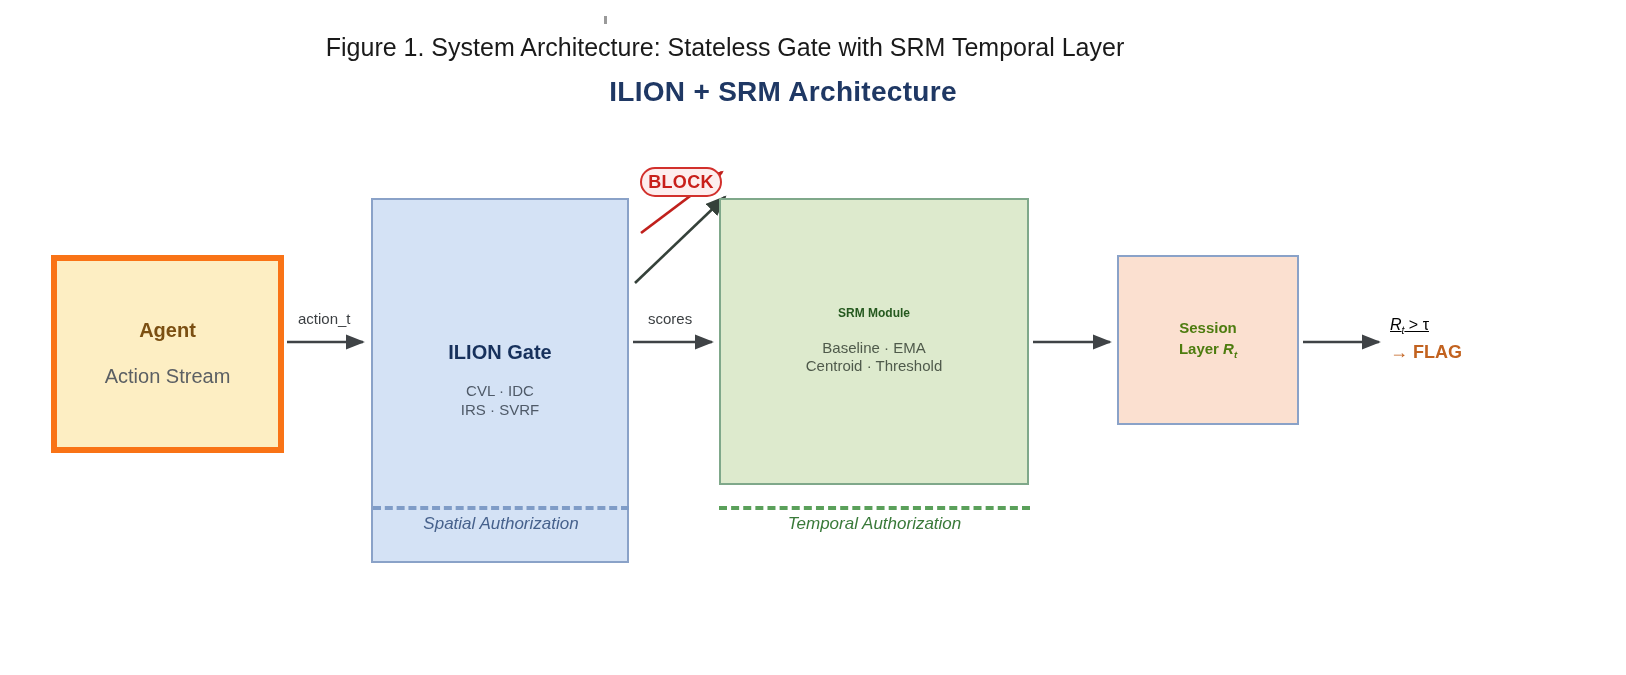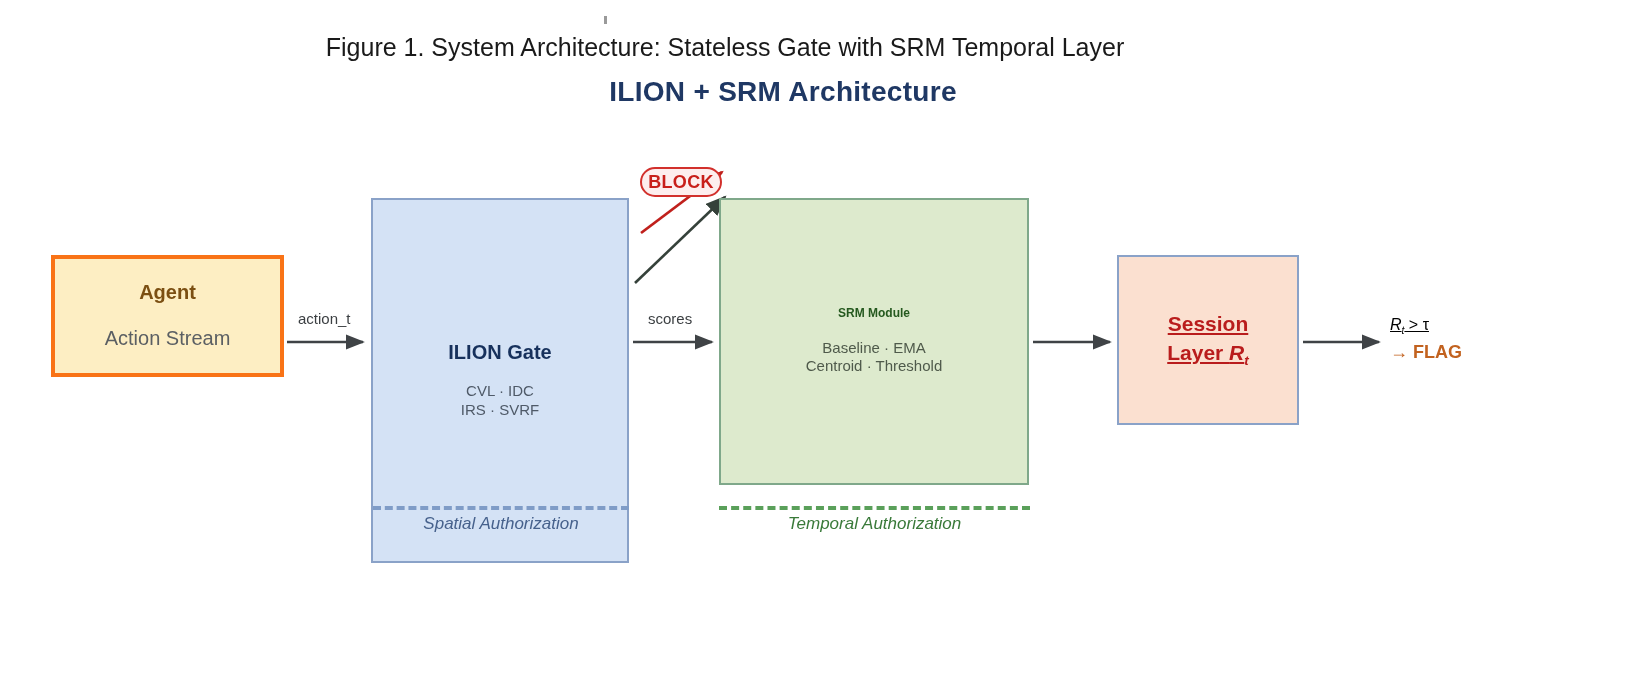--- a/index.html
+++ b/index.html
@@ -69,23 +69,23 @@
     line-height: 1.15;
   }
   .node .sub {
     font-size: 15px;
     color: #55595c;
     line-height: 1.25;
     margin-top: 14px;
   }
 
   #node-agent {
-    left: 51px;  top: 255px;  width: 233px;  height: 122px;
+    left: 51px;  top: 255px;  width: 233px;  height: 198px;
     background: #fdeec3;
-    border: 4px solid #f97316;
+    border: 6px solid #f97316;
   }
   #node-agent .title { font-size: 20px; color: #7b4f12; }
   #node-agent .sub   { font-size: 20px; color: #5b5f63; margin-top: 22px; }
 
   #node-ilion {
     left: 371px; top: 198px; width: 258px; height: 365px;
     background: #d4e2f5;
     border: 2px solid #8aa2c8;
   }
   #node-ilion .title { font-size: 20px; color: #17315c; }
@@ -97,21 +97,21 @@
     border: 2px solid #7fa88a;
   }
   #node-srm .title { font-size: 12px; color: #25591f; }
   #node-srm .sub   { font-size: 15px; color: #4f5a4b; margin-top: 18px; }
 
   #node-session {
     left: 1117px; top: 255px; width: 182px; height: 170px;
     background: #fbe0d0;
     border: 2px solid #8aa2c8;
   }
-  #node-session .title { font-size: 21px; color: #b91c1c; line-height: 1.35; text-decoration: underline; }
+  #node-session .title { font-size: 15px; color: #4d7c0f; line-height: 1.35; }
 
   .sub-line { display: block; white-space: nowrap; }
 
   
   .mathvar { font-style: italic; }
   .mathvar sub { font-size: 0.64em; font-style: italic; }
 
   
   #block-badge {
     position: absolute;

